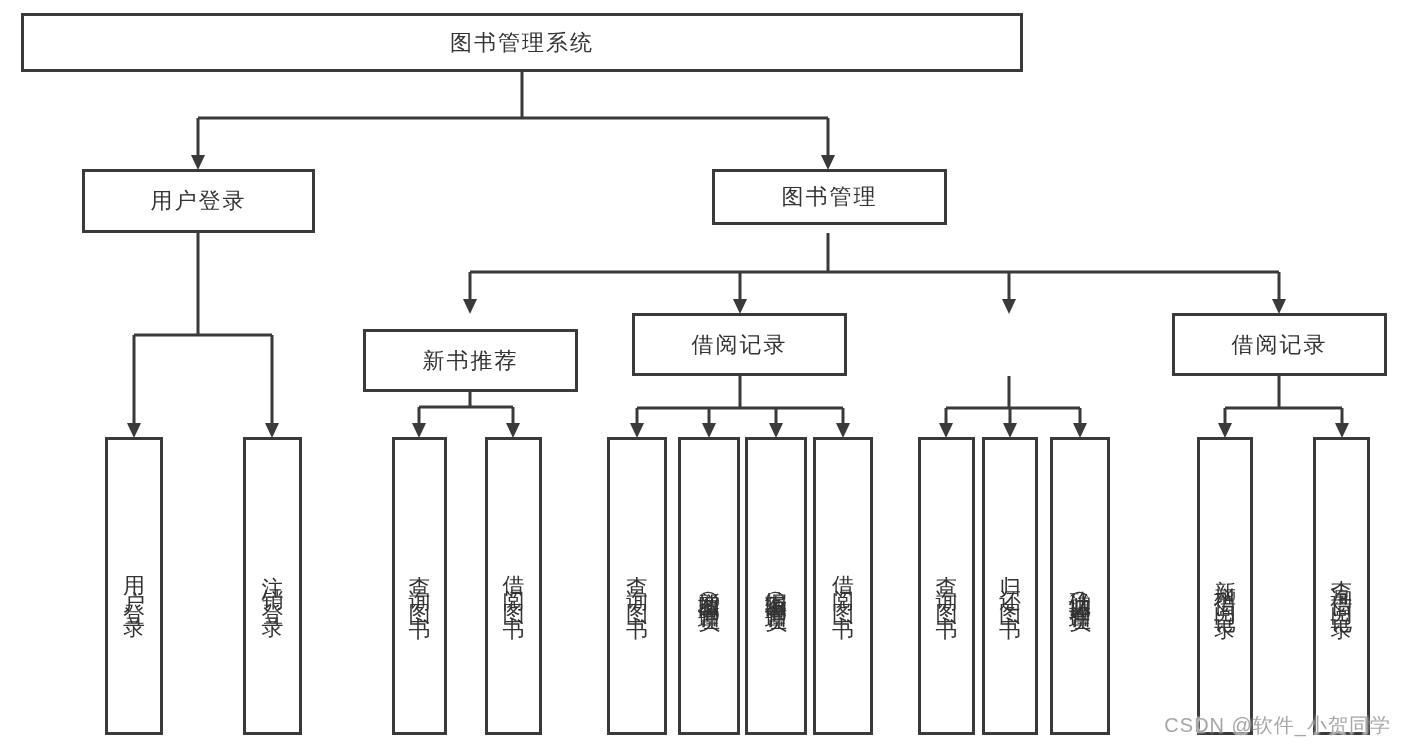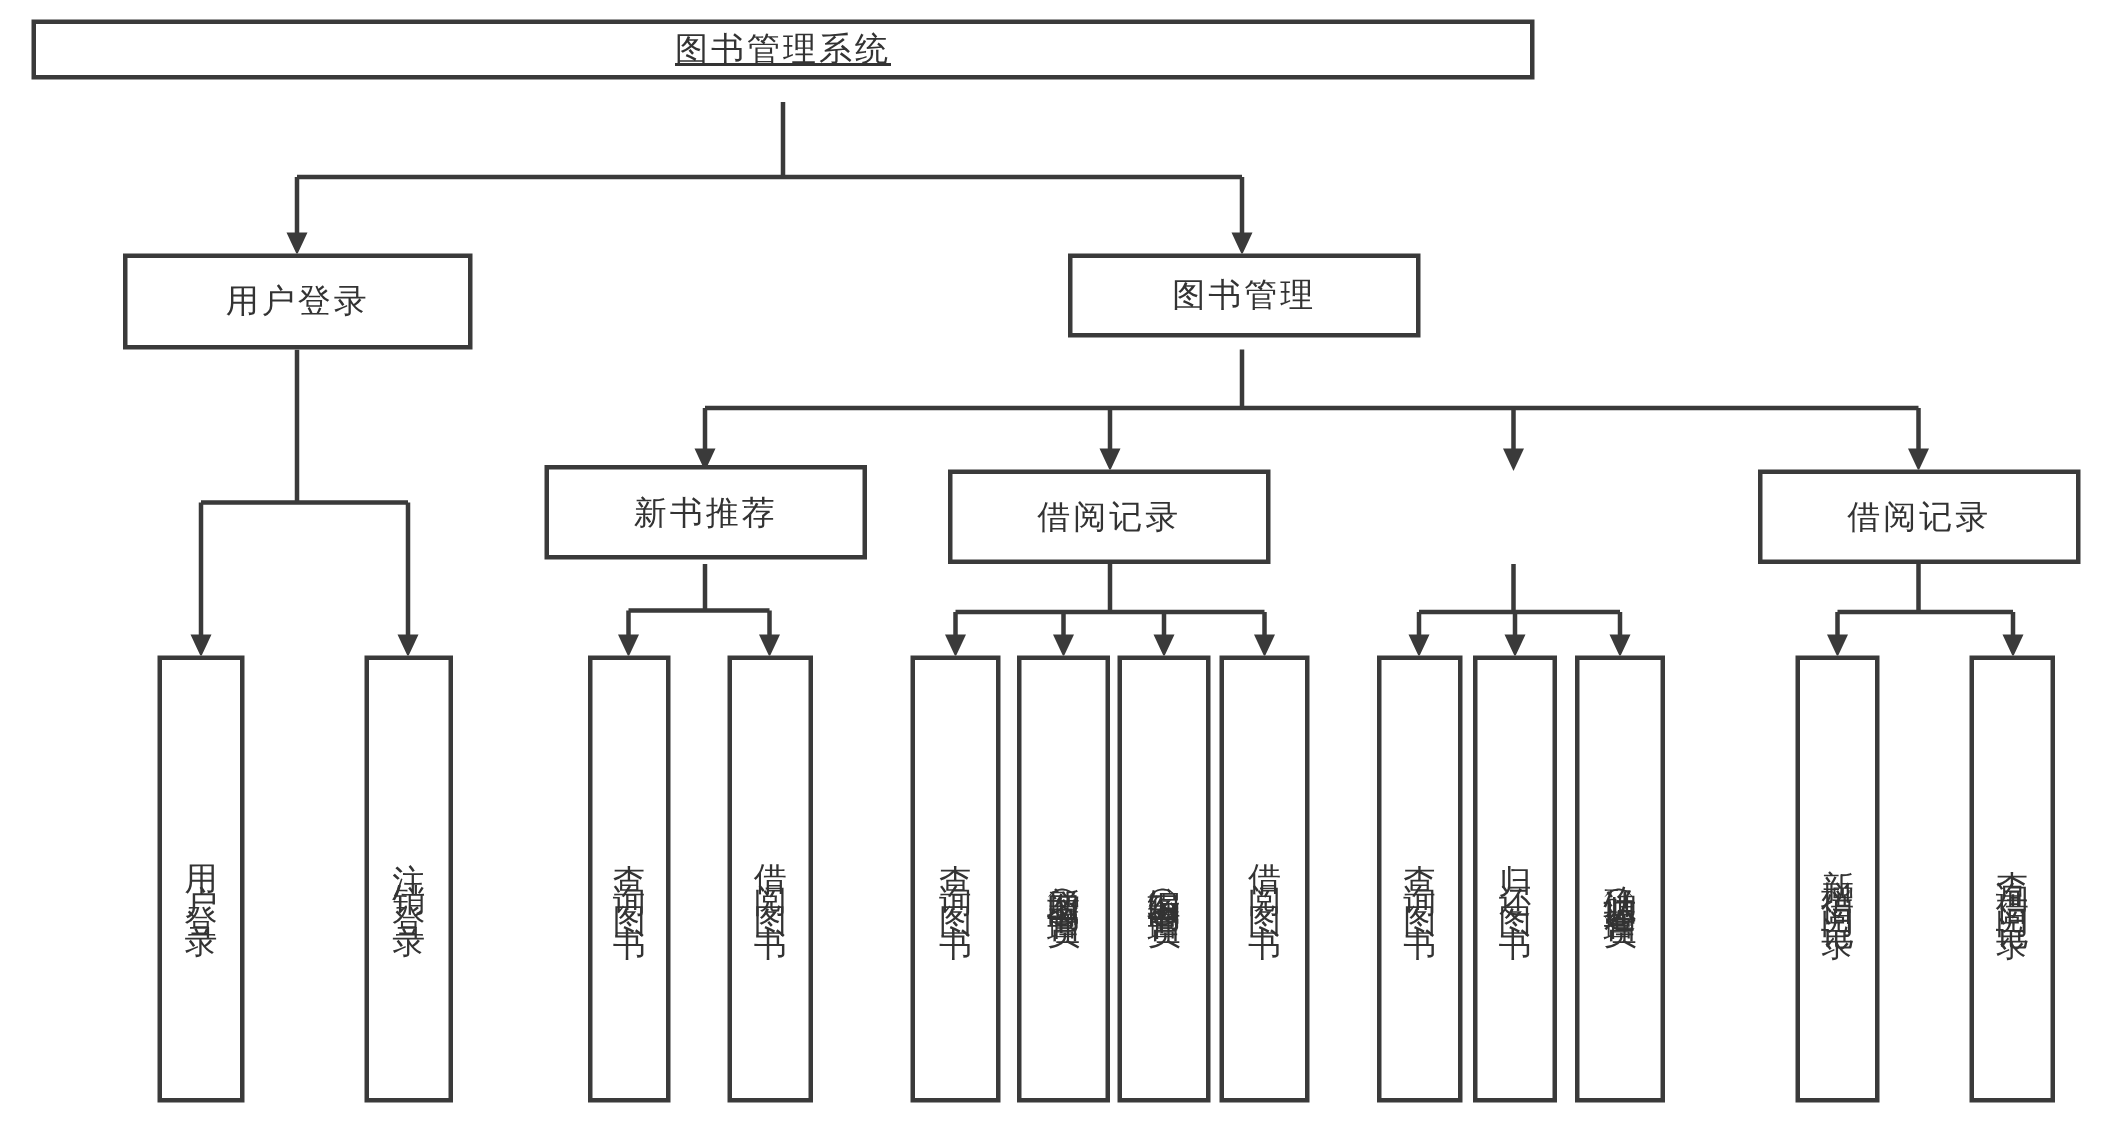--- a/index.html
+++ b/index.html
@@ -84,26 +84,26 @@
       <polygon points="769,423 783,423 776,438"></polygon>
       <polygon points="836,423 850,423 843,438"></polygon>
       <polygon points="939,423 953,423 946,438"></polygon>
       <polygon points="1003,423 1017,423 1010,438"></polygon>
       <polygon points="1073,423 1087,423 1080,438"></polygon>
       <polygon points="1218,423 1232,423 1225,438"></polygon>
       <polygon points="1335,423 1349,423 1342,438"></polygon>
     </g>
   </svg>
 
-  <div class="node" style="left:21px;top:13px;width:1002px;height:40px;text-decoration:underline;">图书管理系统</div>
+  <div class="node" style="left:21px;top:13px;width:1002px;height:59px;">图书管理系统</div>
 
   <div class="node" style="left:82px;top:169px;width:233px;height:64px;">用户登录</div>
   <div class="node" style="left:712px;top:169px;width:235px;height:56px;">图书管理</div>
 
-  <div class="node" style="left:363px;top:310px;width:215px;height:63px;">新书推荐</div>
+  <div class="node" style="left:363px;top:329px;width:215px;height:63px;">新书推荐</div>
   <div class="node" style="left:632px;top:313px;width:215px;height:63px;">借阅记录</div>
   <div class="node" style="left:1172px;top:313px;width:215px;height:63px;">借阅记录</div>
 
   <div class="node leaf ls-lg" style="left:105px;top:437px;width:58px;height:298px;">
     <span>用户登录</span>
   </div>
   <div class="node leaf ls-lg" style="left:243px;top:437px;width:59px;height:298px;">
     <span>注销登录</span>
   </div>
 
@@ -137,13 +137,14 @@
     <span>确认归还（管理员）</span>
   </div>
 
   <div class="node leaf ls-md" style="left:1197px;top:437px;width:56px;height:298px;">
     <span>新增借阅记录</span>
   </div>
   <div class="node leaf ls-md" style="left:1313px;top:437px;width:57px;height:298px;">
     <span>查询借阅记录</span>
   </div>
 
+  <div id="watermark">CSDN @软件_小贺同学</div>
 </div>
 
 </body></html>

